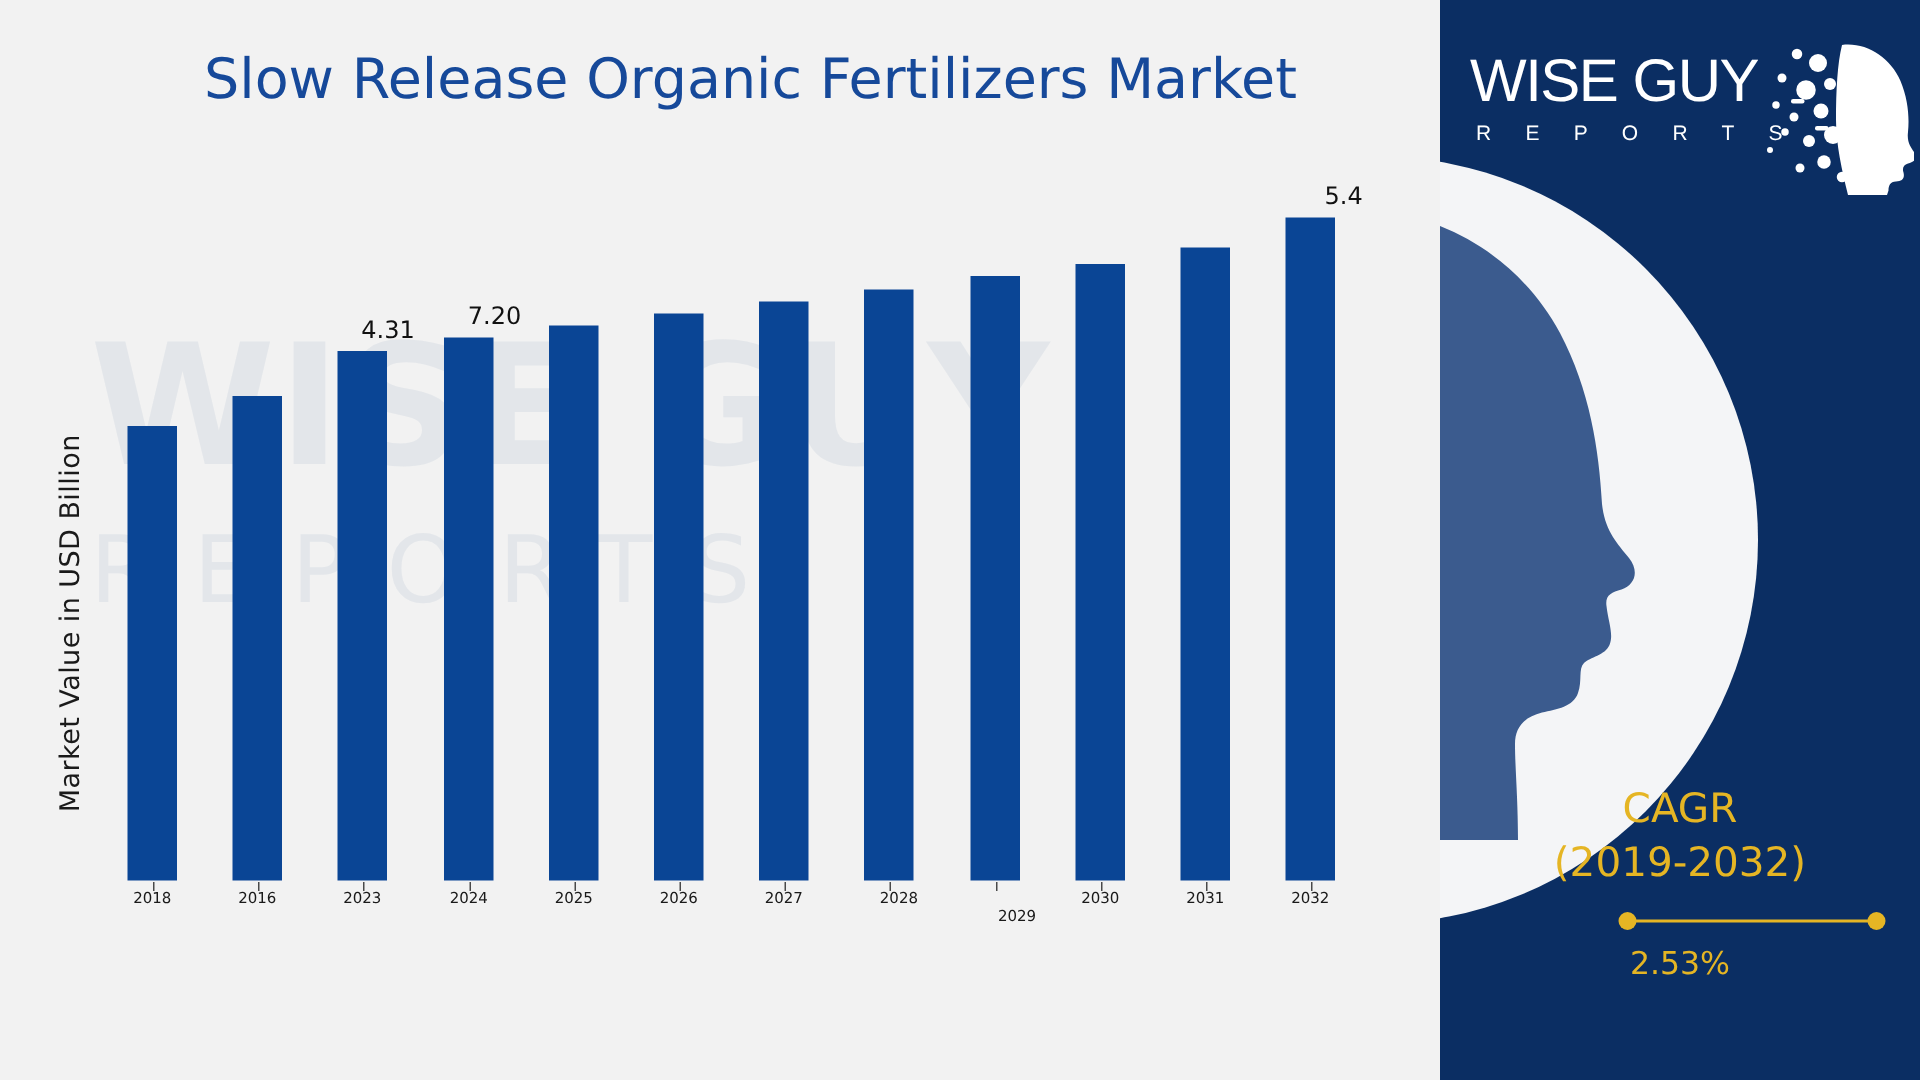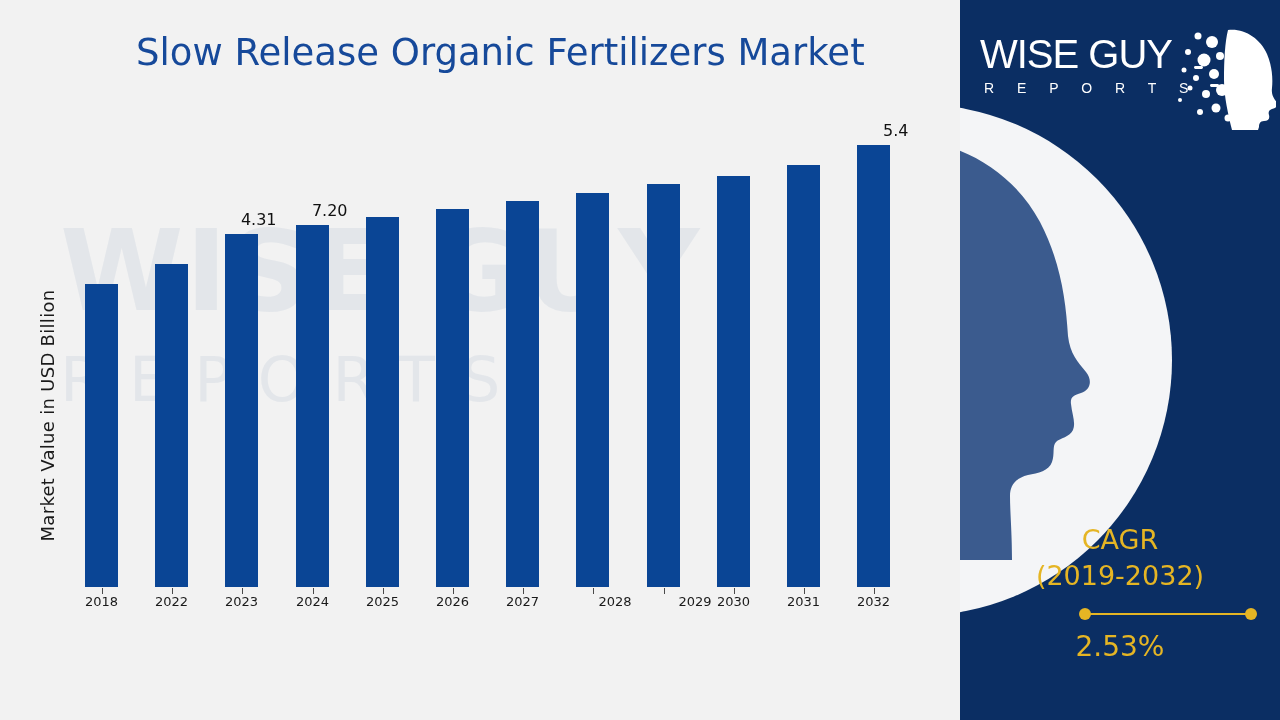--- a/index.html
+++ b/index.html
@@ -54,21 +54,21 @@
   }
   .bar-label {
     position:absolute; font-size:16px; color:#111; text-align:right;
     width:70px; white-space:nowrap;
   }
   .tick-mark {
     position:absolute; width:1px; height:6px; background:#4a4a4a; top:588px;
   }
   .tick-label {
     position:absolute; top:594px; width:70px; text-align:center;
-    font-size:13px; color:#1a1a1a;
+    font-size:10px; color:#1a1a1a;
   }
 
   
   #brand-panel {
     position:absolute; left:960px; top:0; width:320px; height:720px;
     background:#0b2e63; overflow:hidden;
   }
   #halo-circle {
     position:absolute; left:-300px; top:104px; width:512px; height:512px;
     border-radius:50%; background:#f4f5f7;
@@ -96,21 +96,21 @@
   #cagr-block {
     position:absolute; left:0; top:500px; width:320px; text-align:center;
     color:#e5b524;
   }
   #cagr-heading { font-size:27px; line-height:1.32; white-space:nowrap;margin-top:22px; }
   #cagr-divider {
     position:absolute; left:1078px; top:607px; width:180px; height:14px;
   }
   #cagr-value {
     position:absolute; left:960px; top:630px; width:320px;
-    text-align:center; font-size:28px; color:#e5b524;
+    text-align:center; font-size:21px; color:#e5b524;
   }
 </style>
 </head>
 <body>
 
 <div id="chart-panel">
 
   <div id="watermark">
     <div class="wm-line1">WISE GUY</div>
     <div class="wm-line2">REPORTS</div>
@@ -119,44 +119,44 @@
   <div id="page-title">Slow Release Organic Fertilizers Market</div>
 
   <div id="y-axis-title">Market Value in USD Billion</div>
 
   <div id="plot-area">
       <div class="bar" style="left: 85px; top: 284px; height: 303px; background: rgb(10, 69, 149);"></div>
       <div class="tick-mark" style="left: 102px;"></div>
       <div class="tick-label" style="left: 66.5px;">2018</div>
       <div class="bar" style="left: 155px; top: 264px; height: 323px; background: rgb(10, 69, 149);"></div>
       <div class="tick-mark" style="left: 172px;"></div>
-      <div class="tick-label" style="left: 136.5px;">2022</div>
+      <div class="tick-label" style="left: 136.5px;">2016</div>
       <div class="bar" style="left: 225px; top: 234px; height: 353px; background: rgb(10, 69, 149);"></div>
       <div class="bar-label" style="left: 206.5px; top: 210px;">4.31</div>
       <div class="tick-mark" style="left: 242px;"></div>
       <div class="tick-label" style="left: 206.5px;">2023</div>
       <div class="bar" style="left: 296px; top: 225px; height: 362px; background: rgb(10, 69, 149);"></div>
       <div class="bar-label" style="left: 277.5px; top: 201px;">7.20</div>
       <div class="tick-mark" style="left: 313px;"></div>
       <div class="tick-label" style="left: 277.5px;">2024</div>
       <div class="bar" style="left: 366px; top: 217px; height: 370px; background: rgb(10, 69, 149);"></div>
       <div class="tick-mark" style="left: 383px;"></div>
       <div class="tick-label" style="left: 347.5px;">2025</div>
       <div class="bar" style="left: 436px; top: 209px; height: 378px; background: rgb(10, 69, 149);"></div>
       <div class="tick-mark" style="left: 453px;"></div>
       <div class="tick-label" style="left: 417.5px;">2026</div>
       <div class="bar" style="left: 506px; top: 201px; height: 386px; background: rgb(10, 69, 149);"></div>
       <div class="tick-mark" style="left: 523px;"></div>
       <div class="tick-label" style="left: 487.5px;">2027</div>
       <div class="bar" style="left: 576px; top: 193px; height: 394px; background: rgb(10, 69, 149);"></div>
       <div class="tick-mark" style="left: 593px;"></div>
-      <div class="tick-label" style="left: 580px;">2028</div>
+      <div class="tick-label" style="left: 542px; text-align: right;">2028</div>
       <div class="bar" style="left: 647px; top: 184px; height: 403px; background: rgb(10, 69, 149);"></div>
       <div class="tick-mark" style="left: 664px;"></div>
-      <div class="tick-label" style="left: 660px;">2029</div>
+      <div class="tick-label" style="left: 643px; margin-top: 12px;">2029</div>
       <div class="bar" style="left: 717px; top: 176px; height: 411px; background: rgb(10, 69, 149);"></div>
       <div class="tick-mark" style="left: 734px;"></div>
       <div class="tick-label" style="left: 698.5px;">2030</div>
       <div class="bar" style="left: 787px; top: 165px; height: 422px; background: rgb(10, 69, 149);"></div>
       <div class="tick-mark" style="left: 804px;"></div>
       <div class="tick-label" style="left: 768.5px;">2031</div>
       <div class="bar" style="left: 857px; top: 145px; height: 442px; background: rgb(10, 69, 149);"></div>
       <div class="bar-label" style="left: 838.5px; top: 121px;">5.4</div>
       <div class="tick-mark" style="left: 874px;"></div>
       <div class="tick-label" style="left: 838.5px;">2032</div>

